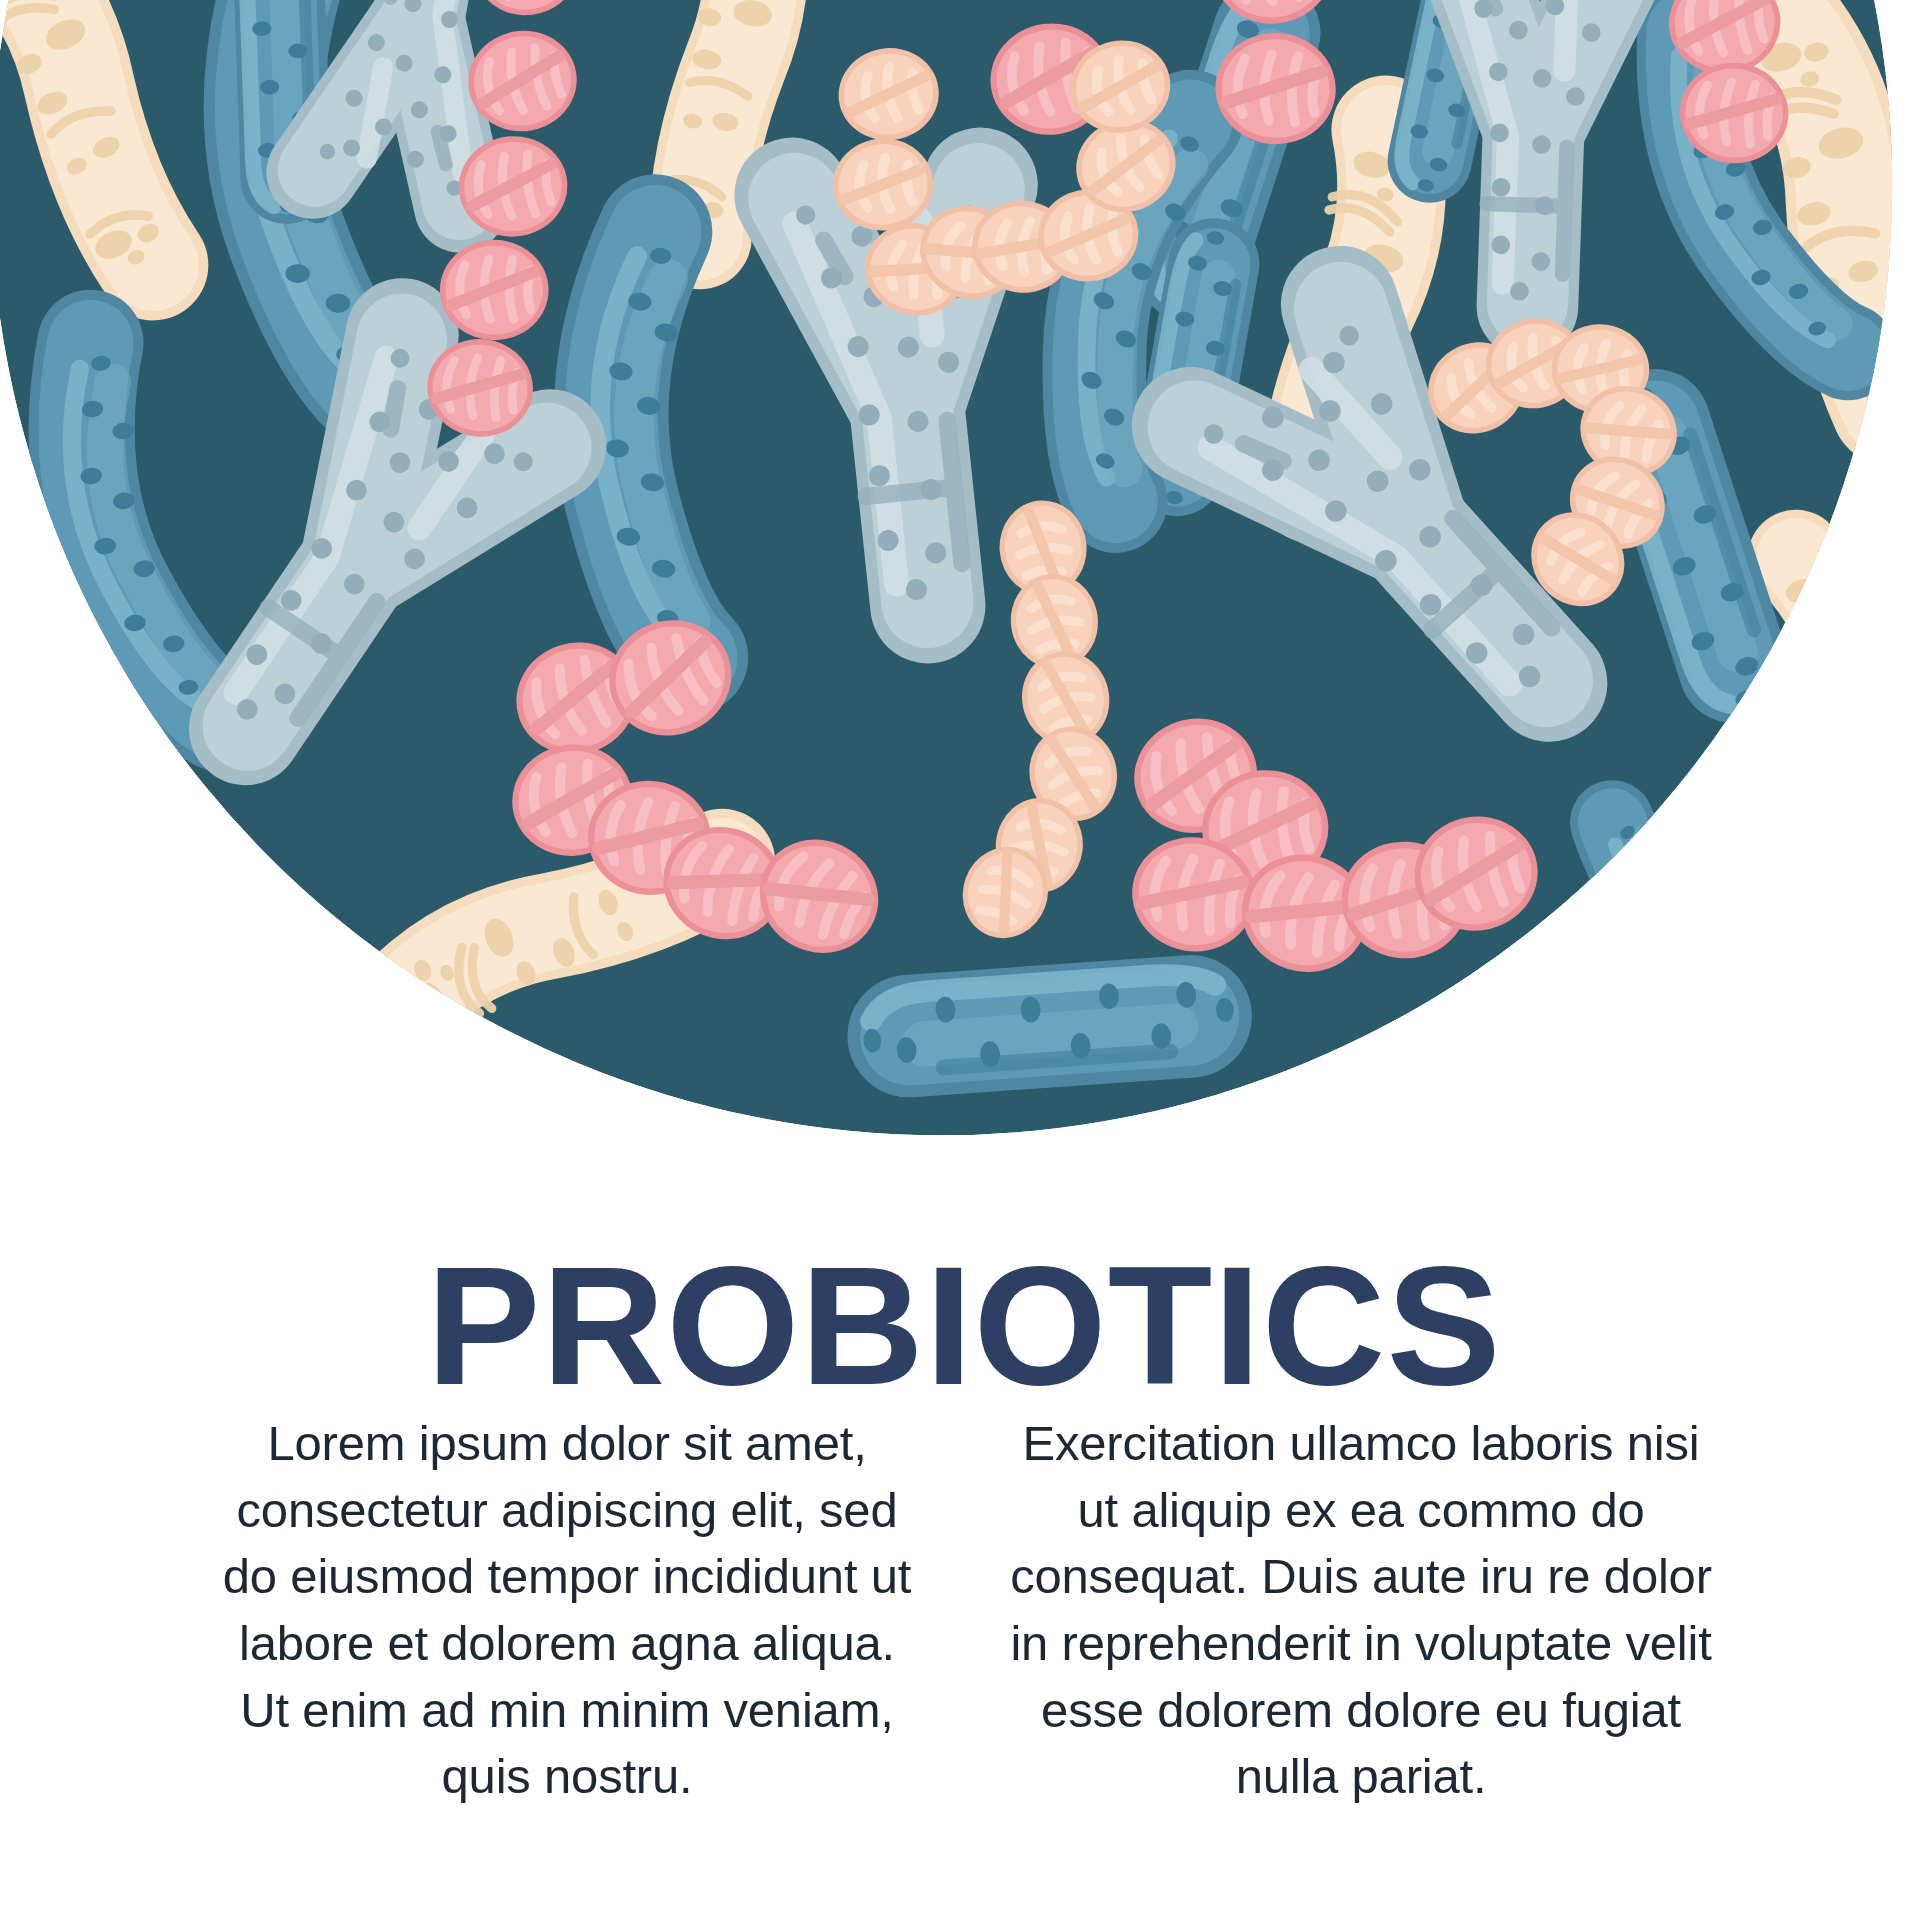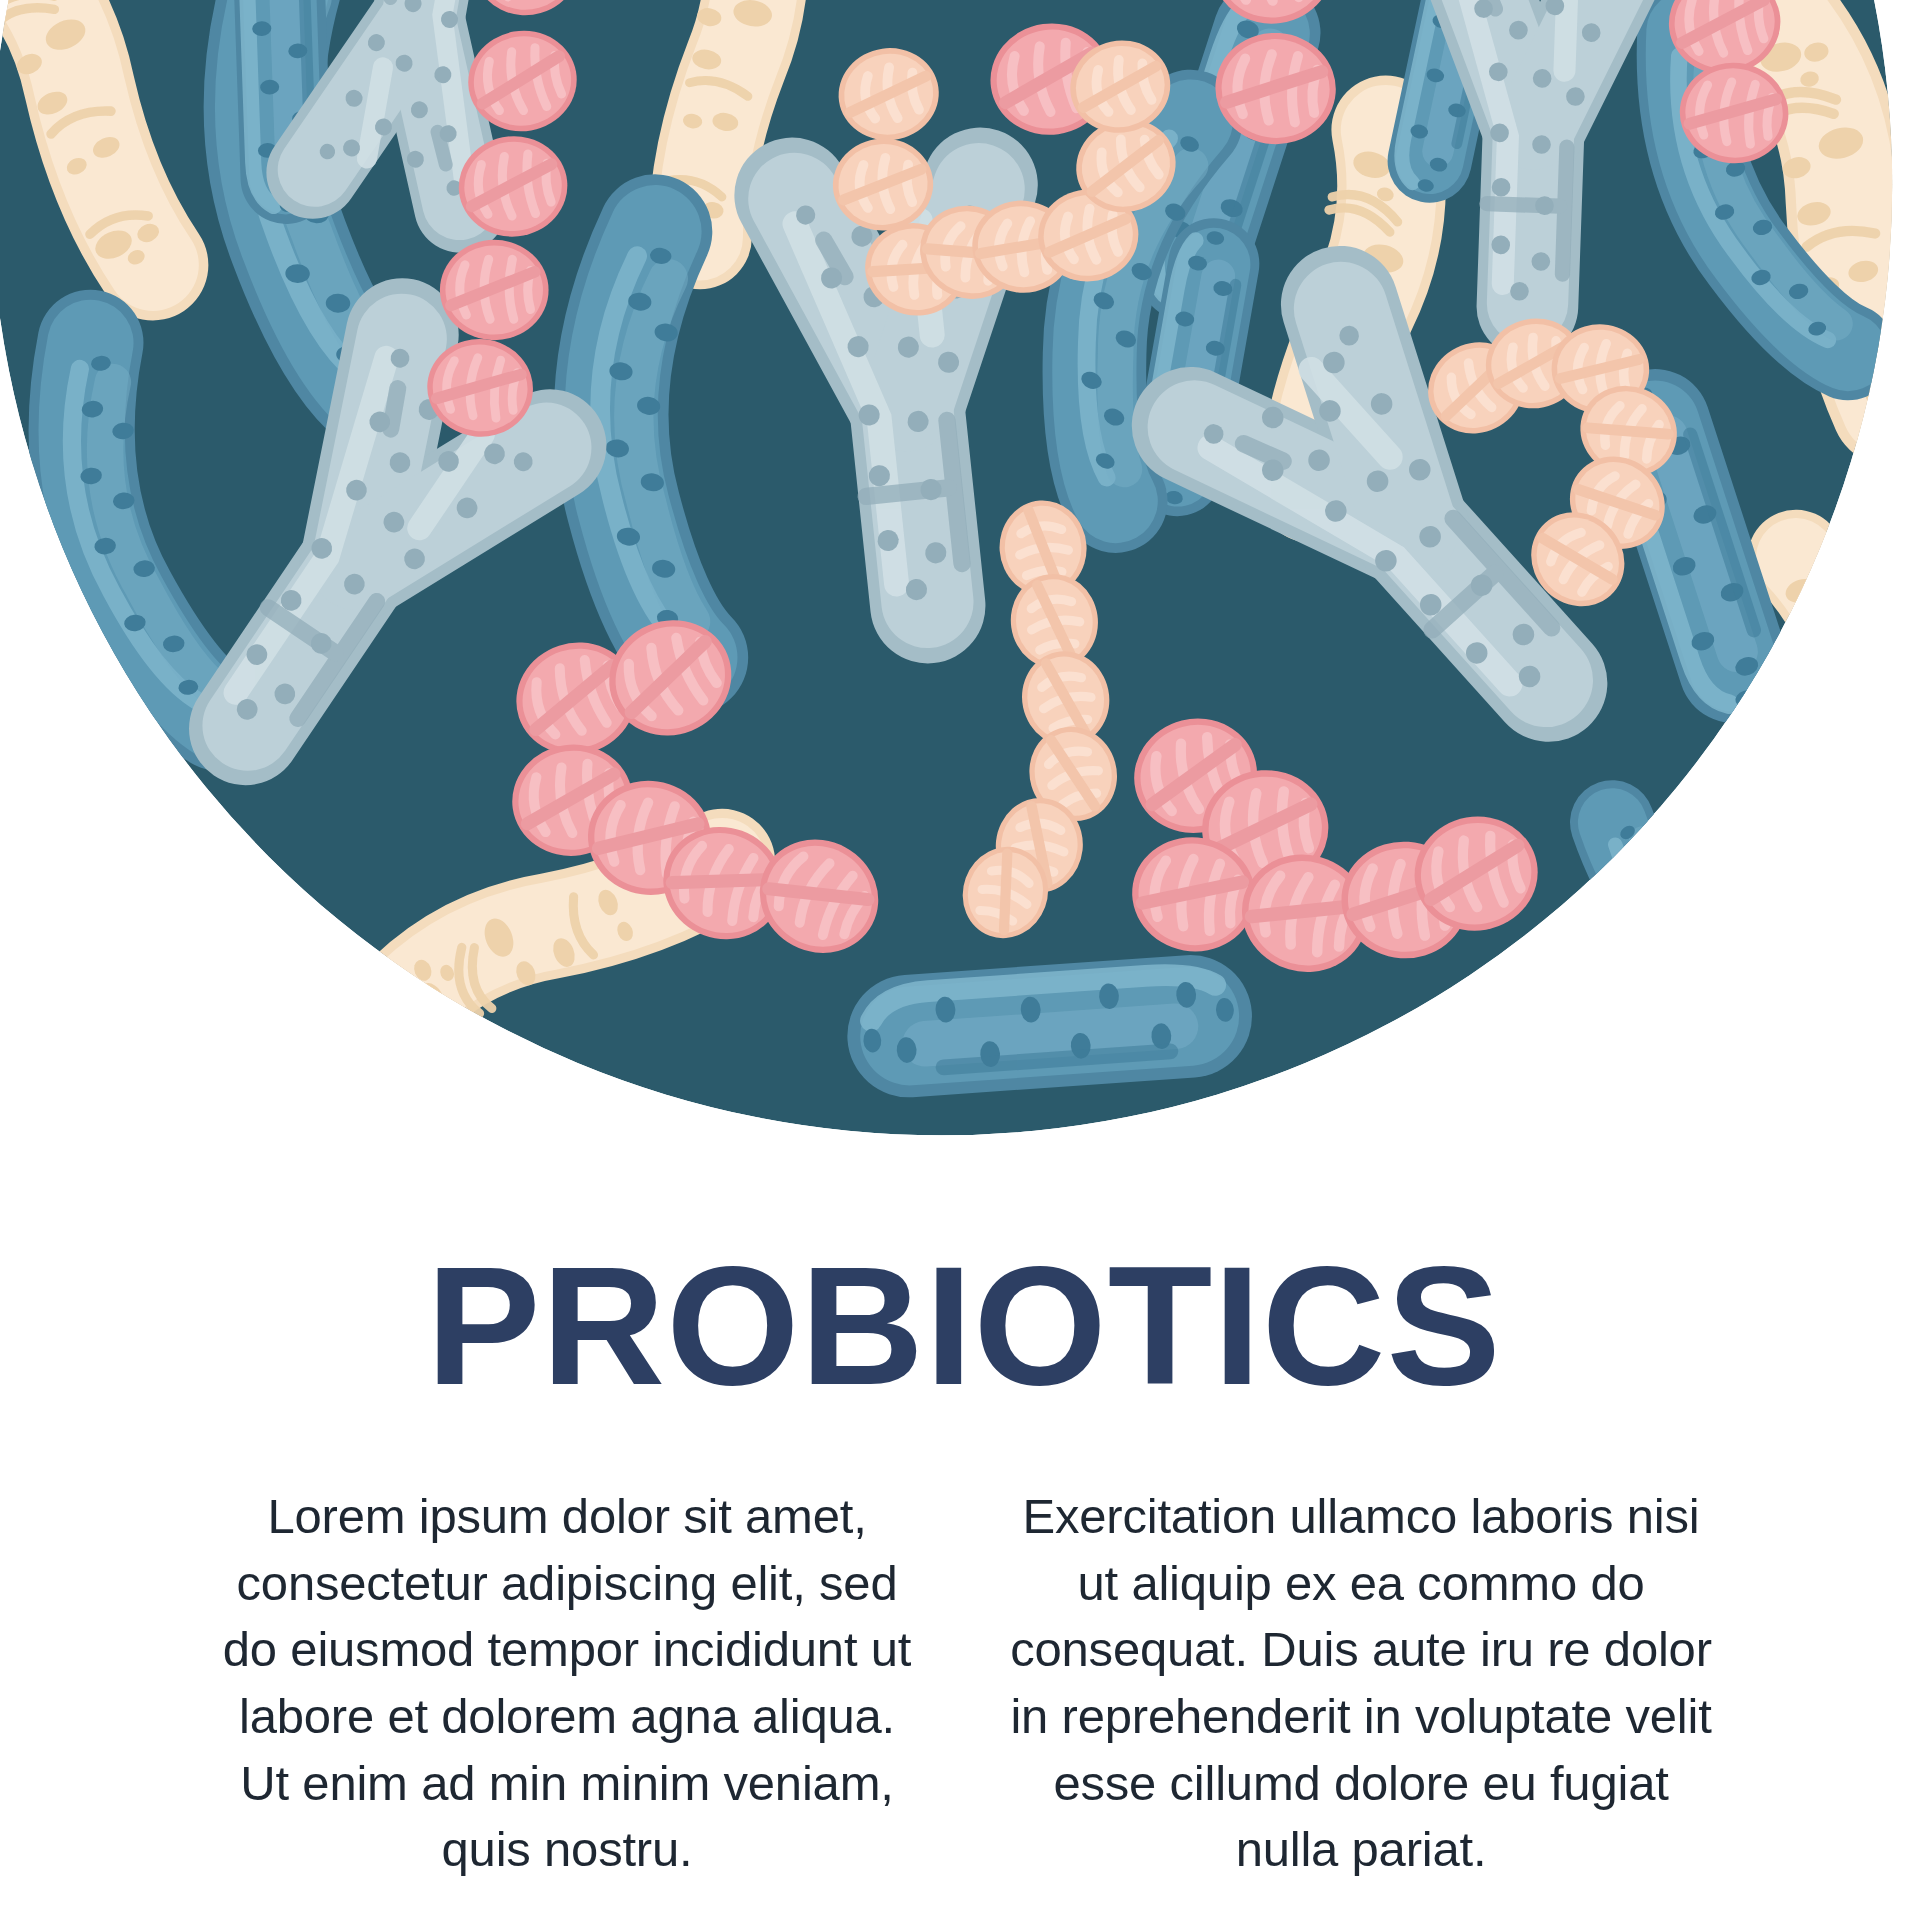--- a/index.html
+++ b/index.html
@@ -54,21 +54,20 @@
     color: #2d3f63;
     margin: 0;
     padding: 0 0 0 0;
     transform: scaleX(1.02);
   }
 
   #columns {
     display: flex;
     justify-content: center;
     gap: 90px;
-    margin-top: 73px;
     padding: 0 102px;
     box-sizing: border-box;
   }
   .body-col {
     width: 704px;
     text-align: center;
     font-family: "Liberation Sans", sans-serif;
     font-size: 49px;
     line-height: 1.36;
     color: #1e2732;
@@ -331,19 +330,19 @@
   </div>
 
   <div id="text-block">
     <h1 id="page-title">PROBIOTICS</h1>
 
     <div id="columns">
       <div class="body-col">
         <p>Lorem ipsum dolor sit amet, consectetur adipiscing elit, sed do eiusmod tempor incididunt ut labore et dolorem agna aliqua. Ut enim ad min minim veniam, quis nostru.</p>
       </div>
       <div class="body-col">
-        <p>Exercitation ullamco laboris nisi ut aliquip ex ea commo do consequat. Duis aute iru re dolor in reprehenderit in voluptate velit esse cillumd dolore eu fugiat nulla pariat.</p>
+        <p>Exercitation ullamco laboris nisi ut aliquip ex ea commo do consequat. Duis aute iru re dolor in reprehenderit in voluptate velit esse dolorem dolore eu fugiat nulla pariat.</p>
       </div>
     </div>
   </div>
 
 </div>
 
 
 </body></html>

